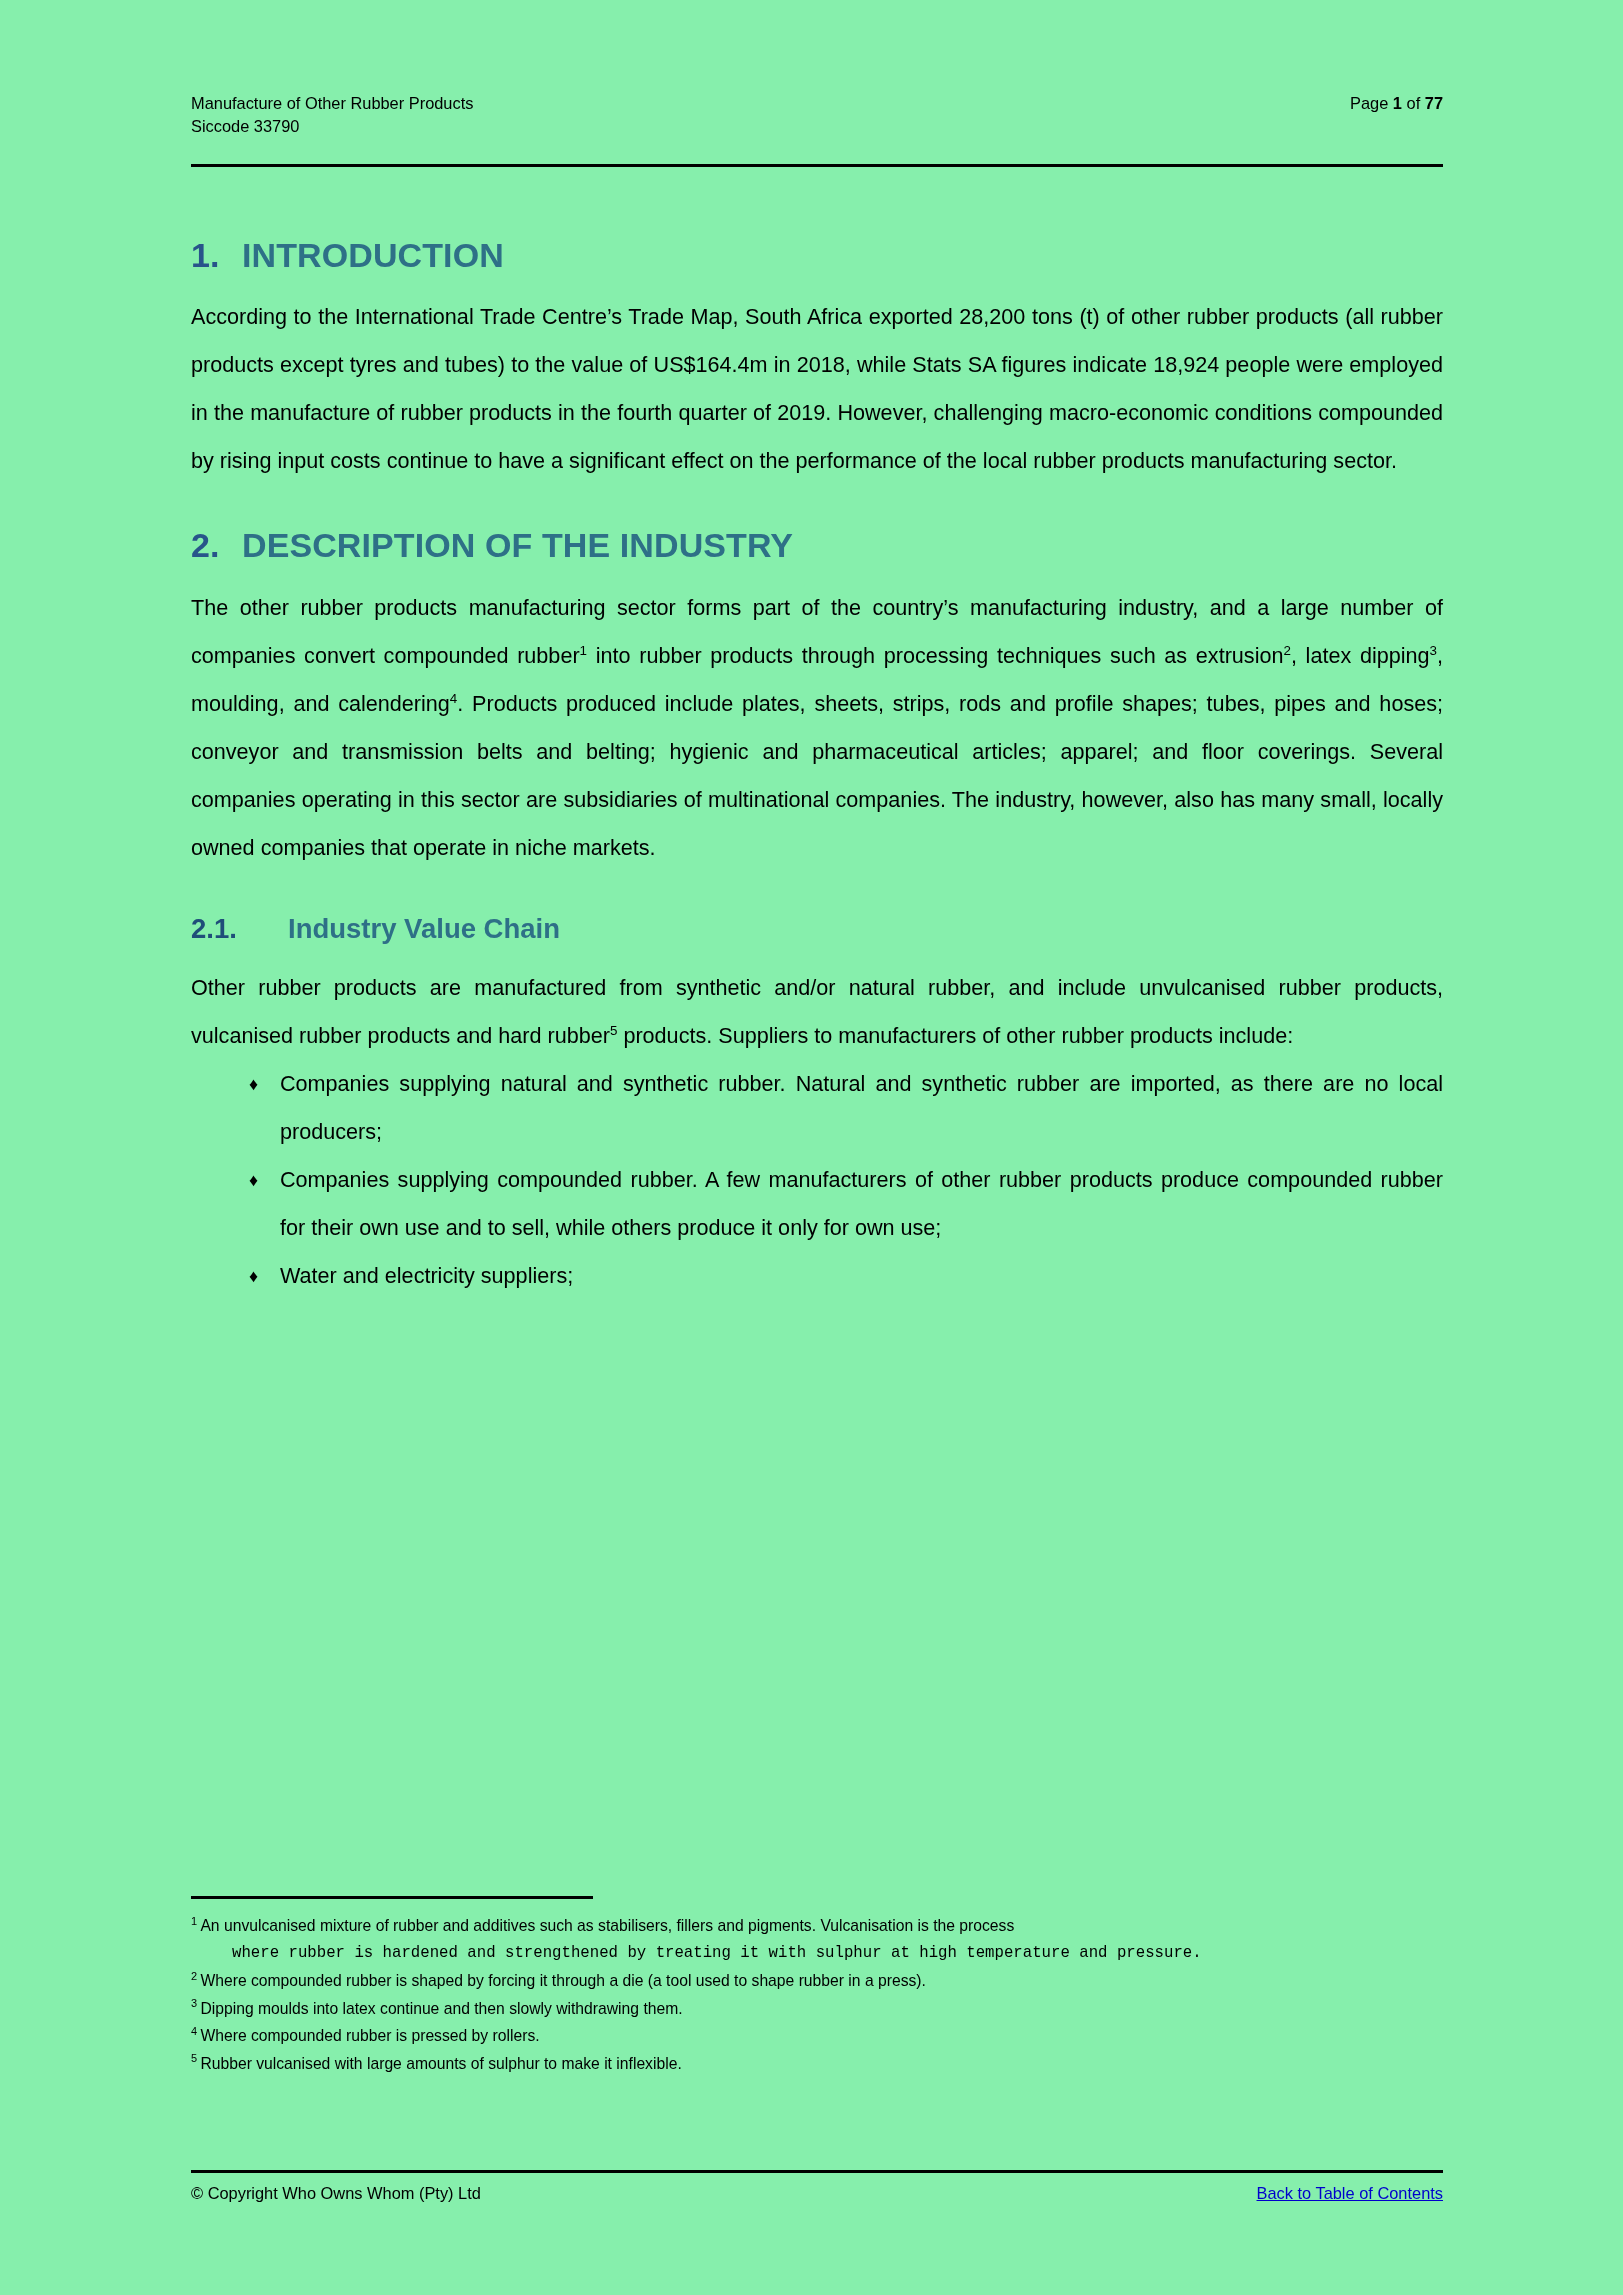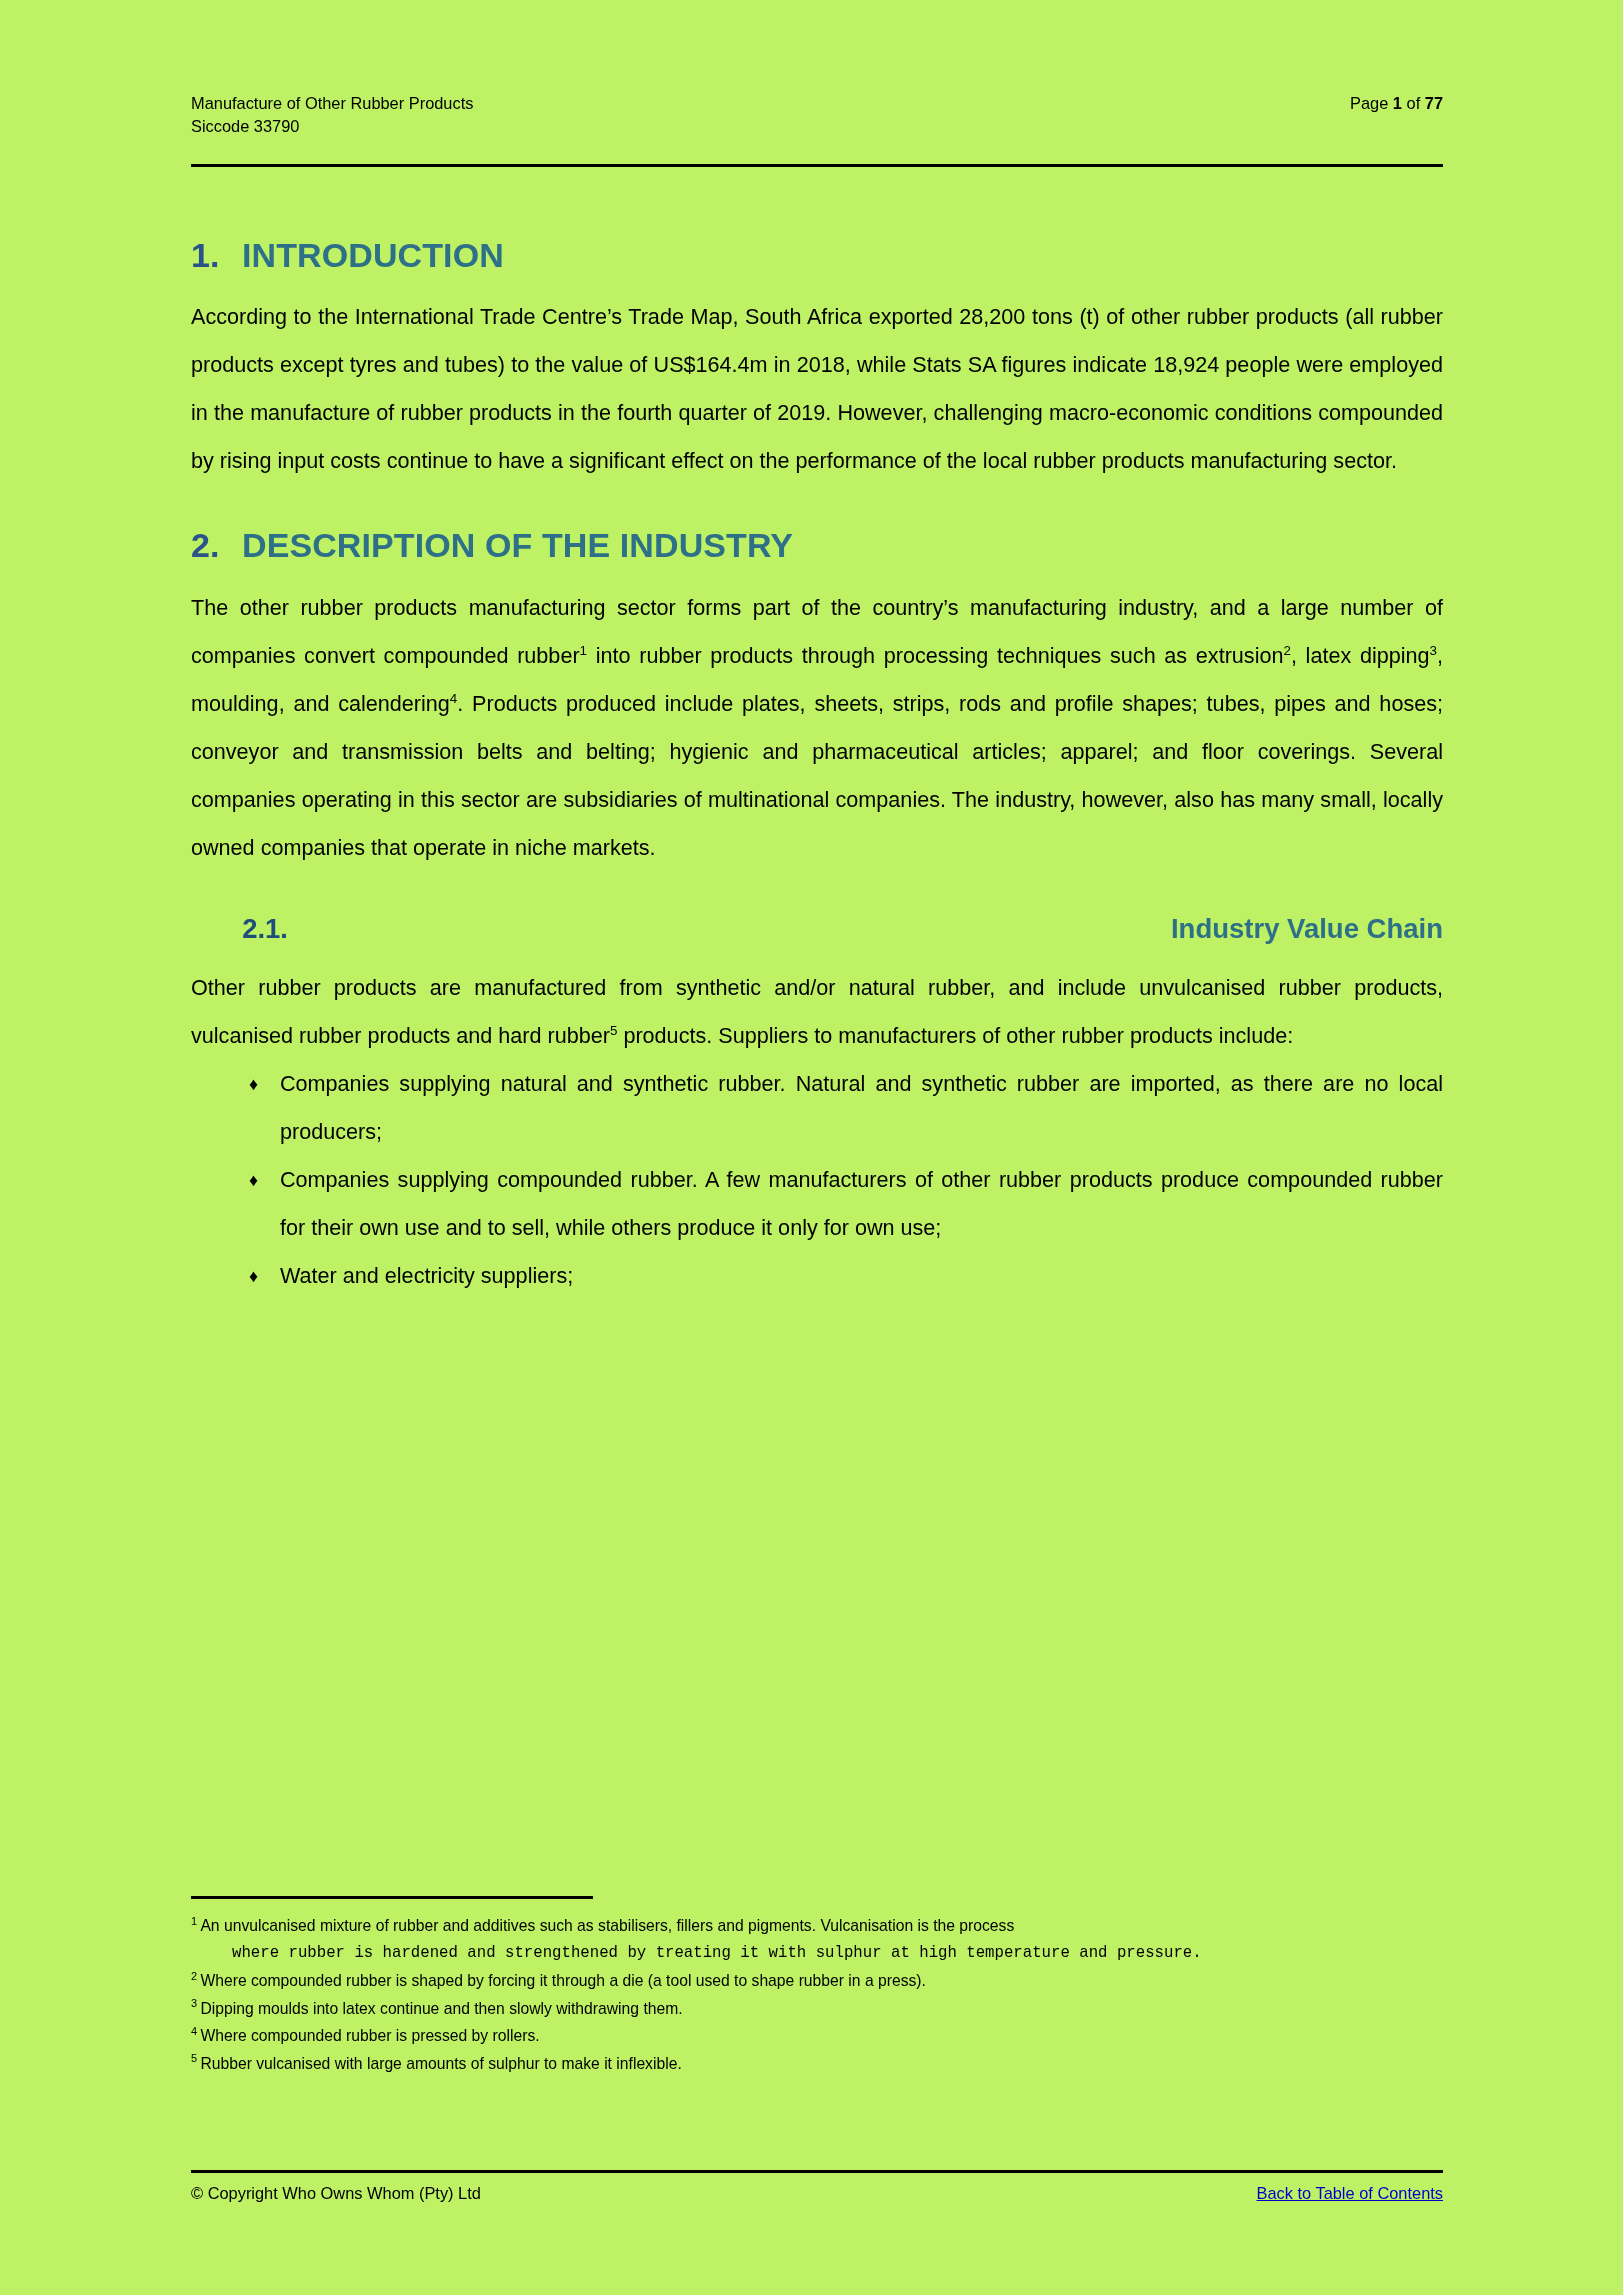--- a/index.html
+++ b/index.html
@@ -8,21 +8,21 @@
     background: #ffffff;
   }
   body {
     font-family: "Liberation Sans", "DejaVu Sans", sans-serif;
     color: #000000;
   }
   .page {
     position: relative;
     width: 1623px;
     height: 2295px;
-    background: #bef264;
+    background: #86efac;
     box-sizing: border-box;
     overflow: hidden;
   }
 
   
   .header {
     position: absolute;
     left: 191px;
     top: 92px;
     width: 1252px;
@@ -72,21 +72,20 @@
   h1.heading1 .txt { flex: 1 1 auto; }
 
   h2.heading2 {
     margin: 0;
     padding: 0;
     font-size: 27.5px;
     font-weight: bold;
     color: #2E7087;
     line-height: 1.15;
     display: flex;
-    text-align: right;
   }
   h2.heading2 .num {
     color: #1F4E79;
     width: 97px;
     flex: 0 0 97px;
   }
   h2.heading2 .txt { flex: 1 1 auto; }
 
   p.body {
     margin: 0;

